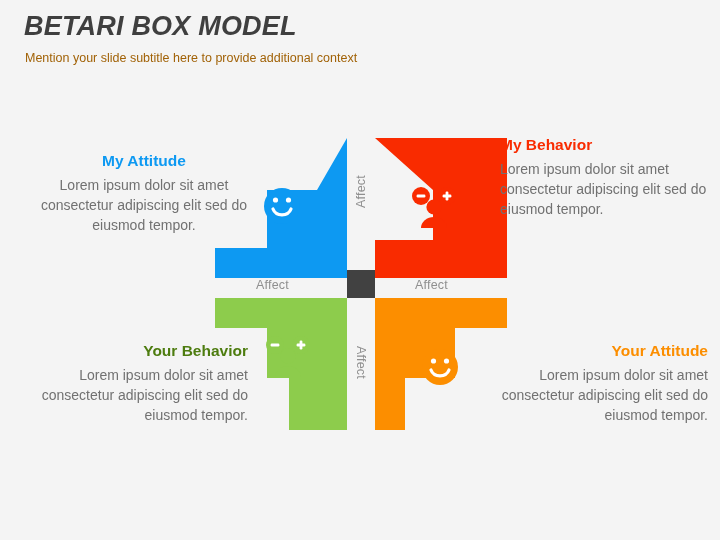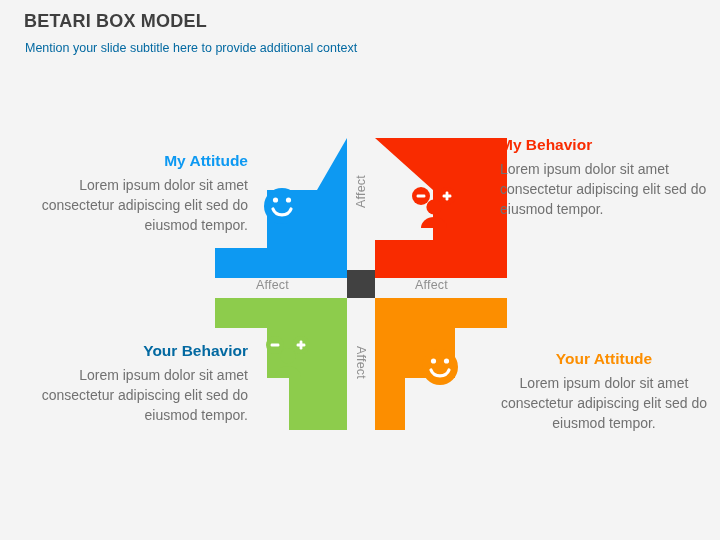--- a/index.html
+++ b/index.html
@@ -8,25 +8,25 @@
     background:#f4f4f4;
     font-family:"Liberation Sans", sans-serif;
     overflow:hidden;
     position:relative;
   }
   .slide{position:absolute;inset:0;background:#f4f4f4;}
 
   
   .header{position:absolute;left:24px;top:12px;width:660px;}
   .title{
-    font-size:18px;font-weight:bold;color:#3f3f3f;
-    letter-spacing:.2px;line-height:1.1;margin:0;
+    font-size:27px;font-weight:bold;color:#3f3f3f;
+    letter-spacing:.2px;line-height:1.1;margin:0;font-style:italic;
   }
   .subtitle{
-    font-size:12.5px;color:#0369a1;margin:9px 0 0 1px;
+    font-size:12.5px;color:#a16207;margin:9px 0 0 1px;
     font-weight:normal;line-height:1.2;
   }
 
   
   .stage{position:absolute;left:0;top:0;width:720px;height:540px;}
   .diagram{position:absolute;left:215px;top:138px;width:292px;height:292px;}
   .diagram svg{display:block;}
 
   
   .affect{
@@ -45,24 +45,24 @@
   }
 
   
   .block{position:absolute;width:208px;}
   .block h3{
     margin:0 0 5px 0;font-size:15.5px;font-weight:bold;line-height:1.15;
   }
   .block p{
     margin:0;font-size:14px;color:#717171;line-height:1.44;
   }
-  .b-tl{left:40px;top:152px;text-align:right;}
+  .b-tl{left:40px;top:152px;text-align:center;}
   .b-tr{left:500px;top:136px;text-align:left;}
   .b-bl{left:40px;top:342px;text-align:right;}
-  .b-br{left:500px;top:342px;text-align:center;margin-top:8px;}
+  .b-br{left:500px;top:342px;text-align:right;}
 </style>
 </head>
 <body>
 
 <div class="slide">
 
   <div class="header">
     <div class="title">BETARI BOX MODEL</div>
     <div class="subtitle">Mention your slide subtitle here to provide additional context</div>
   </div>
@@ -135,21 +135,21 @@
       <h3 style="color:#0d99f2">My Attitude</h3>
       <p>Lorem ipsum dolor sit amet consectetur adipiscing elit sed do eiusmod tempor.</p>
     </div>
 
     <div class="block b-tr">
       <h3 style="color:#f92b00">My Behavior</h3>
       <p>Lorem ipsum dolor sit amet consectetur adipiscing elit sed do eiusmod tempor.</p>
     </div>
 
     <div class="block b-bl">
-      <h3 style="color:#0369a1">Your Behavior</h3>
+      <h3 style="color:#4d7c0f">Your Behavior</h3>
       <p>Lorem ipsum dolor sit amet consectetur adipiscing elit sed do eiusmod tempor.</p>
     </div>
 
     <div class="block b-br">
       <h3 style="color:#fc8e00">Your Attitude</h3>
       <p>Lorem ipsum dolor sit amet consectetur adipiscing elit sed do eiusmod tempor.</p>
     </div>
 
   </div>
 </div>

